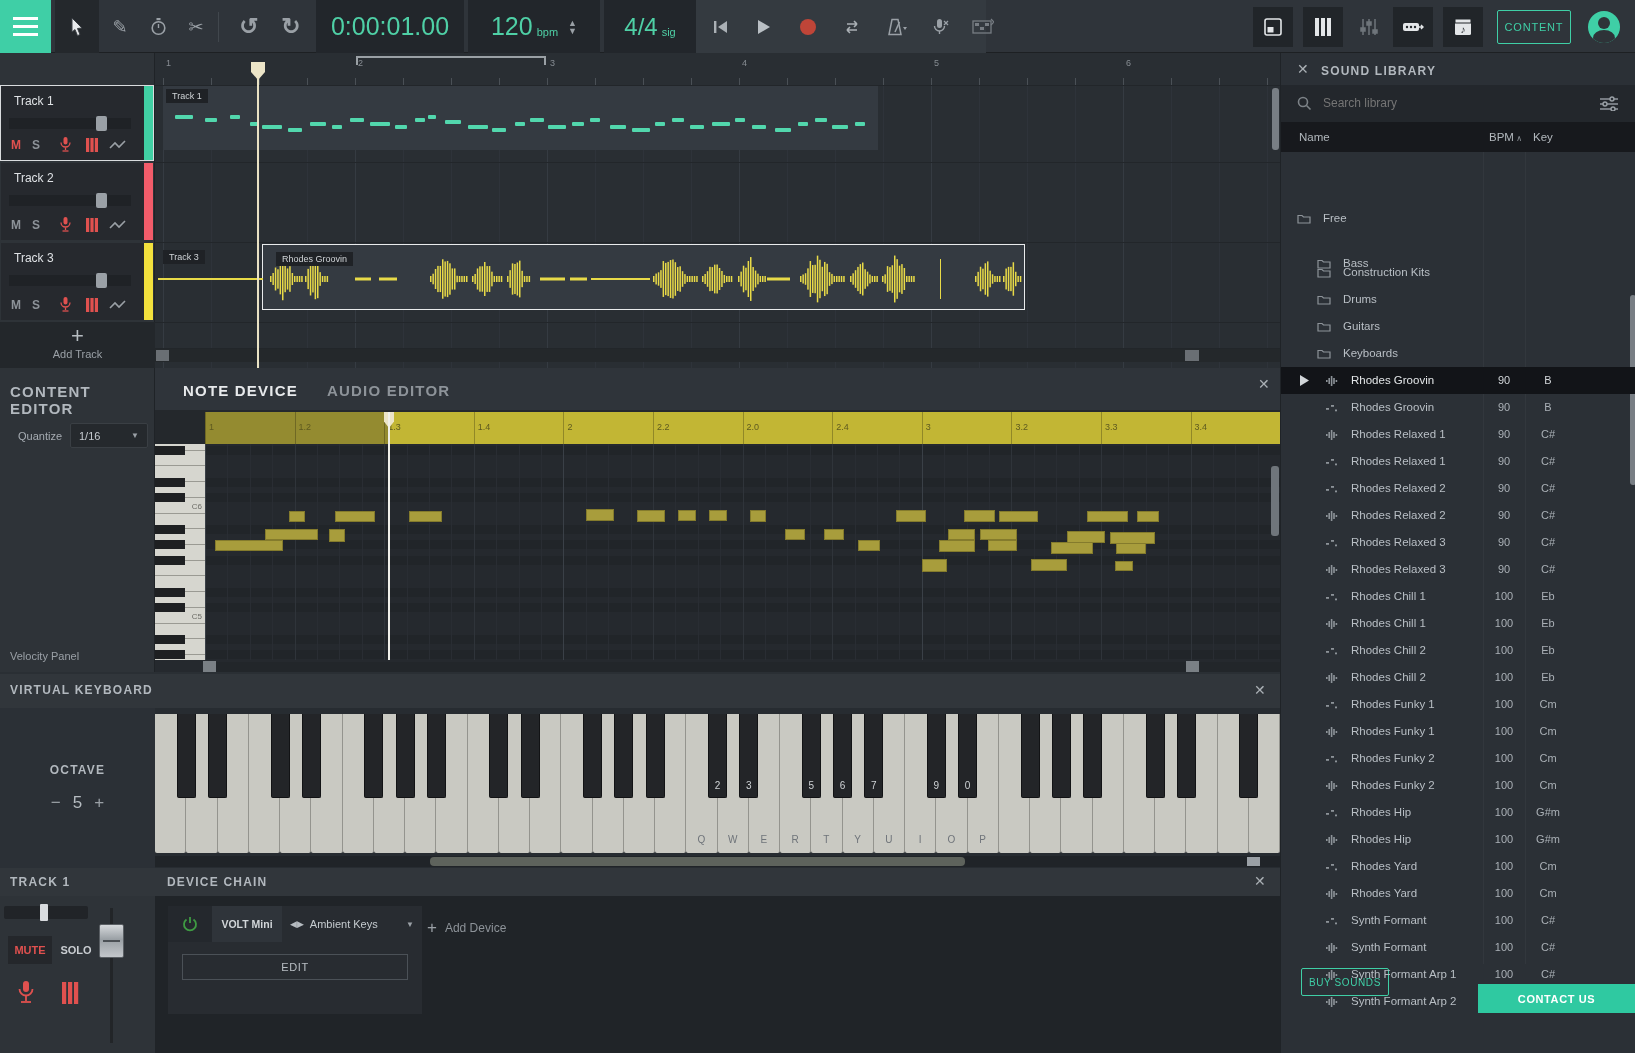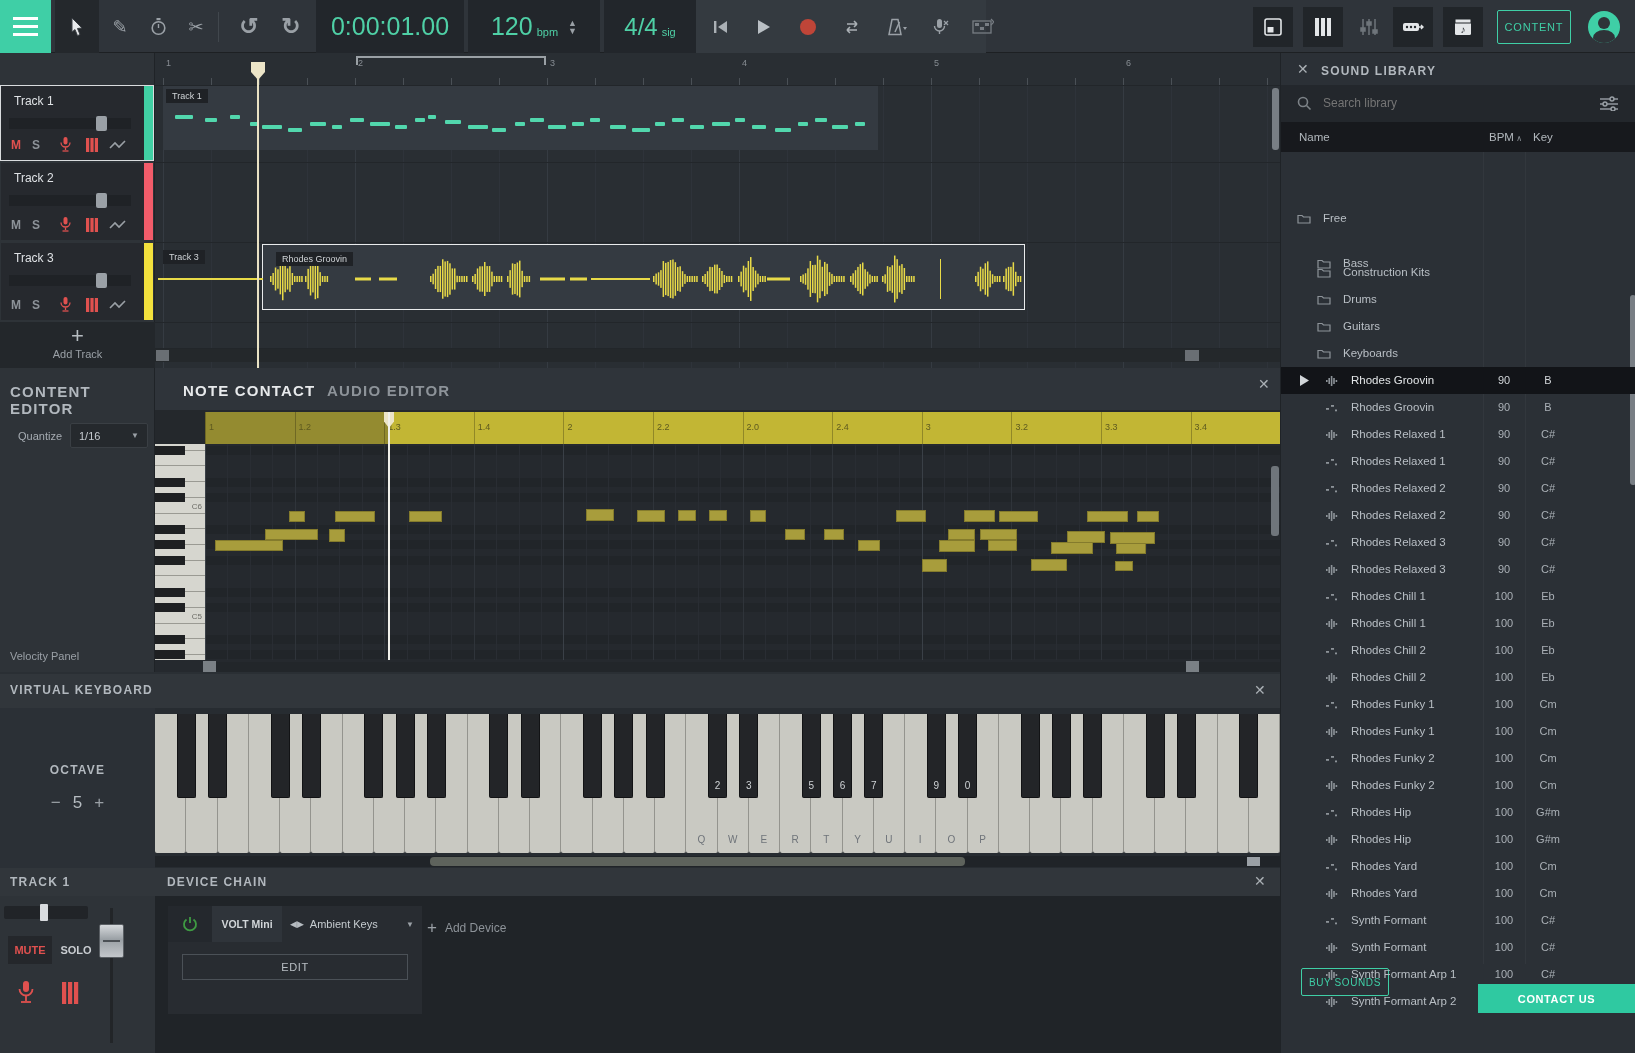--- a/index.html
+++ b/index.html
@@ -562,21 +562,21 @@
   <div class="abs" style="left:0;top:368px;width:155px;height:304px;background:#2e3338;border-right:1px solid #1f2327;">
     <div class="ttl abs" style="left:10px;top:15px;font-size:15px;">CONTENT EDITOR</div>
     <div class="abs" style="left:18px;top:62px;font-size:11px;color:#a6acb2;">Quantize</div>
     <div class="abs" style="left:70px;top:55px;width:78px;height:25px;background:#25292d;border:1px solid #3a3f44;border-radius:2px;display:flex;align-items:center;justify-content:space-between;padding:0 8px;color:#c6cbd0;font-size:11px;">
       <span>1/16</span>
       <span style="font-size:8px;color:#9aa0a6;">▼</span>
     </div>
     <div class="abs" style="left:10px;top:282px;font-size:11px;color:#9aa0a6;">Velocity Panel</div>
   </div>
   <div class="abs" style="left:155px;top:368px;width:1125px;height:42px;background:#2f343a;">
-    <span class="ttl abs" style="left:28px;top:14px;font-size:15px;color:#e8eaec;">NOTE CONTACT</span>
+    <span class="ttl abs" style="left:28px;top:14px;font-size:15px;color:#e8eaec;">NOTE DEVICE</span>
     <span class="ttl abs" style="left:172px;top:14px;font-size:15px;color:#8d9399;">AUDIO EDITOR</span>
     <span class="xclose abs" style="left:1103px;top:8px;">✕</span>
   </div>
   <div class="abs" style="left:155px;top:410px;width:1125px;height:262px;background:#25292e;overflow:hidden;" id="noteeditor">
       <div style="position: absolute; left: 0px; top: 0px; width: 50px; height: 34px; background: rgb(36, 40, 44);"></div>
       <div style="position: absolute; left: 50px; top: 2px; width: 184px; height: 32px; background: rgb(148, 139, 48);"></div>
       <div style="position: absolute; left: 234px; top: 2px; width: 891px; height: 32px; background: rgb(194, 182, 52);"></div>
       <div style="position: absolute; left: 50px; top: 2px; width: 1px; height: 32px; background: rgba(0, 0, 0, 0.25);"></div>
       <div style="position: absolute; left: 54px; top: 12px; font-size: 9px; color: rgb(94, 90, 32); z-index: 2;">1</div>
       <div style="position: absolute; left: 139.6px; top: 2px; width: 1px; height: 32px; background: rgba(0, 0, 0, 0.25);"></div>

